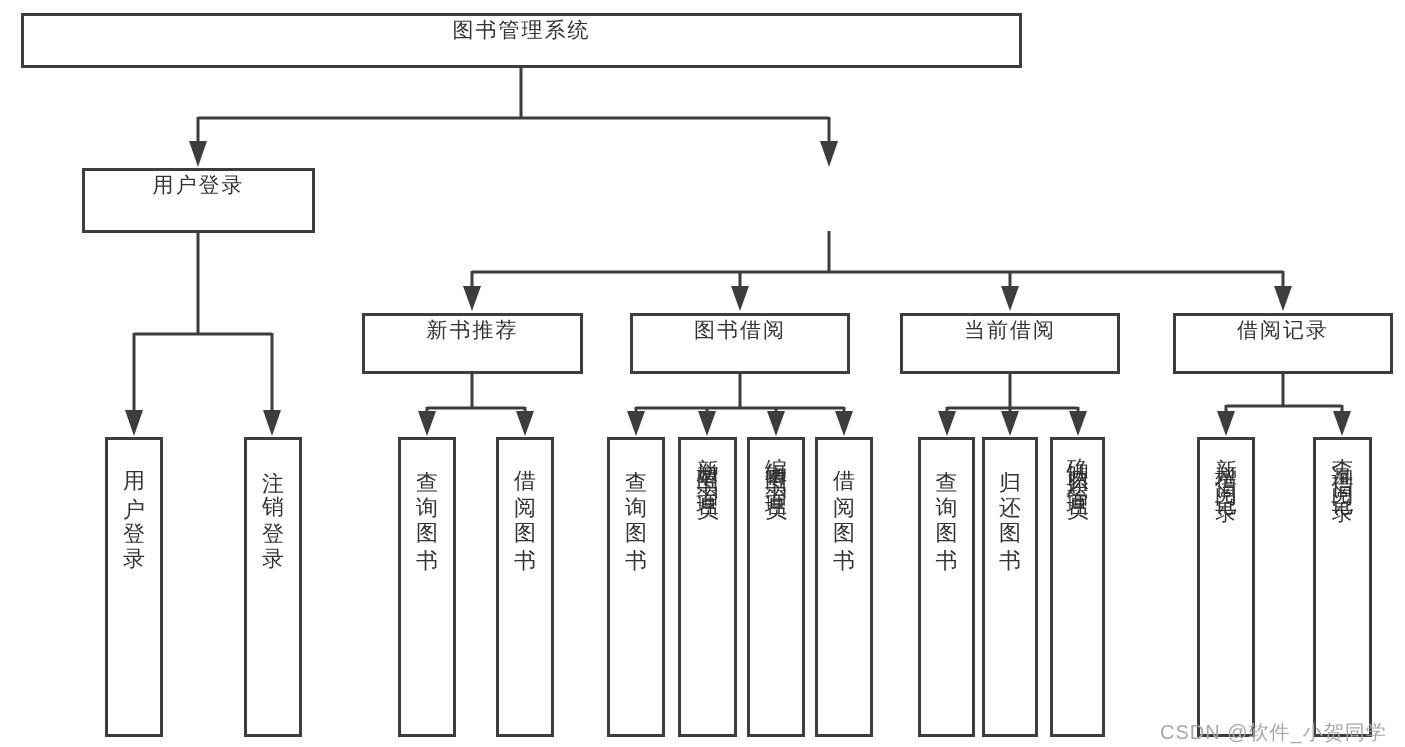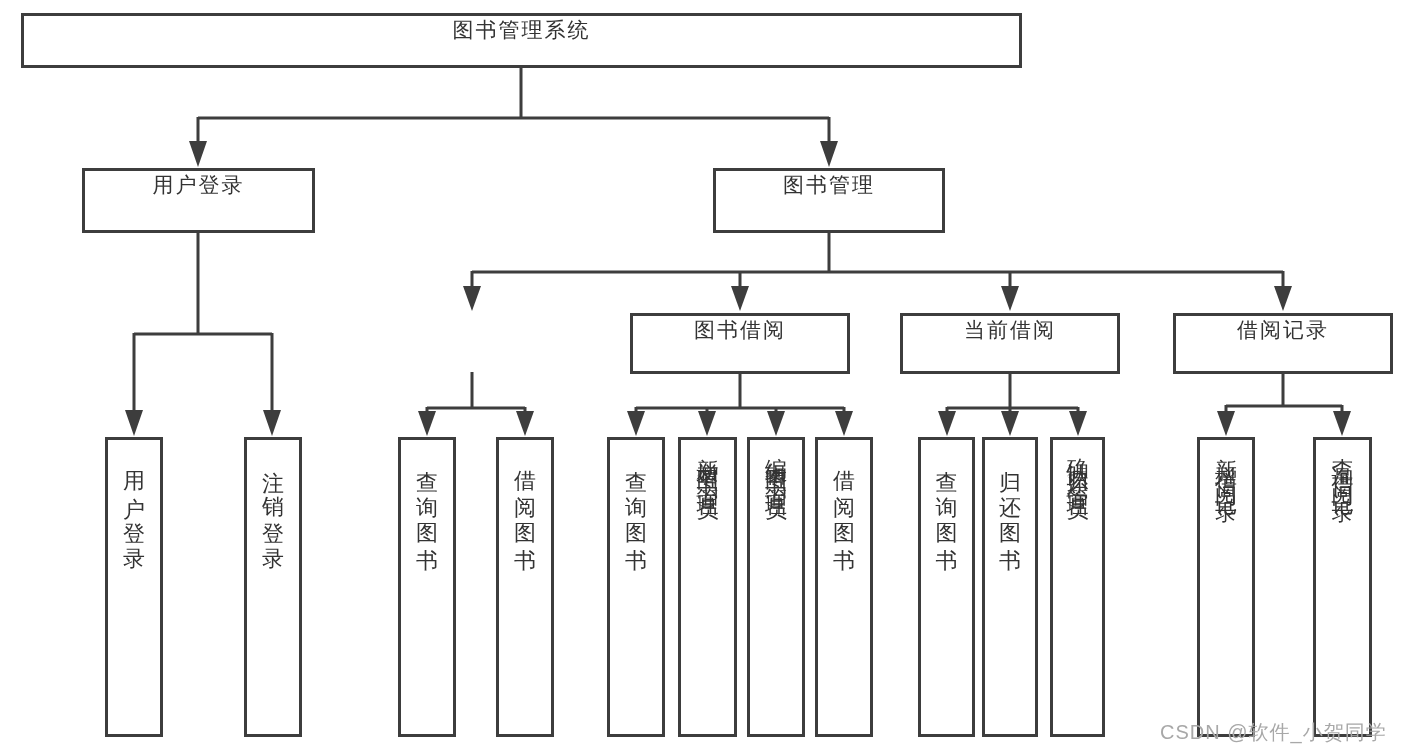--- a/index.html
+++ b/index.html
@@ -99,24 +99,24 @@
     </g>
   </svg>
 
   <div class="node hnode" style="left:21px;top:13px;width:1001px;height:55px;">
     <span>图书管理系统</span>
   </div>
 
   <div class="node hnode" style="left:82px;top:168px;width:233px;height:65px;">
     <span>用户登录</span>
   </div>
-  <div class="node hnode" style="left:713px;top:168px;width:232px;height:65px;">
-    <span>图书管理</span>
+
+  <div class="node hnode" style="left:362px;top:313px;width:221px;height:61px;">
+    <span>新书推荐</span>
   </div>
-
   <div class="node hnode" style="left:900px;top:313px;width:220px;height:61px;">
     <span>当前借阅</span>
   </div>
   <div class="node hnode" style="left:630px;top:313px;width:220px;height:61px;">
     <span>图书借阅</span>
   </div>
   <div class="node hnode" style="left:1173px;top:313px;width:220px;height:61px;">
     <span>借阅记录</span>
   </div>
 

